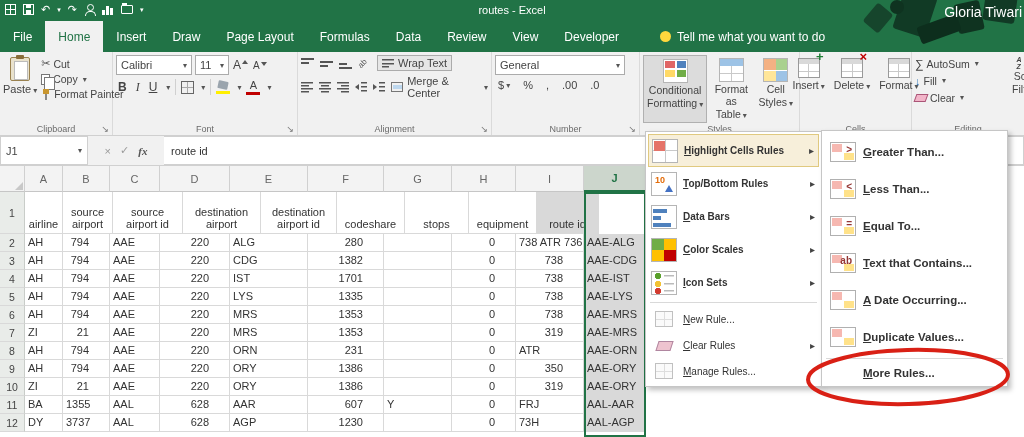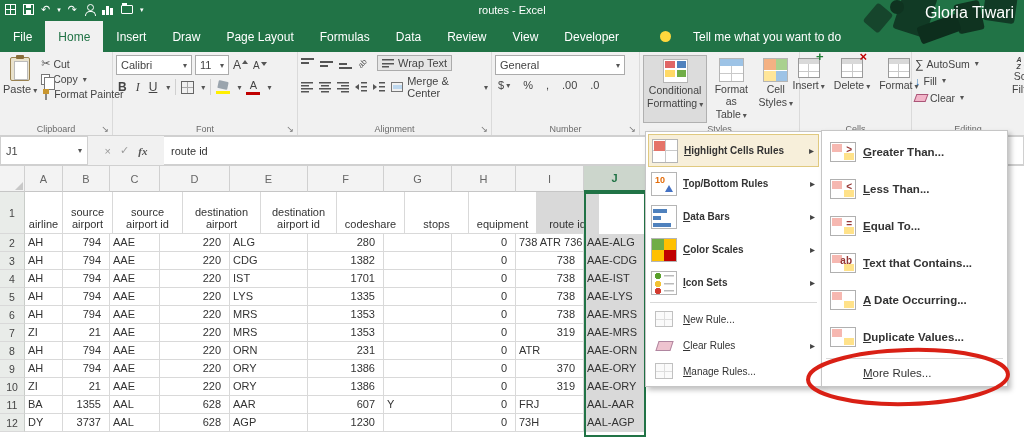--- a/index.html
+++ b/index.html
@@ -14,29 +14,29 @@
 .qsave::before{content:'';position:absolute;left:2px;top:0;width:5px;height:3px;background:#fff}
 .qsave::after{content:'';position:absolute;left:2px;bottom:0;width:5px;height:4px;background:#fff}
 .qper{width:11px;height:12px;position:relative}
 .qper::before{content:'';position:absolute;left:3px;top:0;width:5px;height:5px;border:1px solid #fff;border-radius:50%}
 .qper::after{content:'';position:absolute;left:1px;bottom:0;width:9px;height:4px;border:1px solid #fff;border-bottom:none;border-radius:5px 5px 0 0}
 .qchart{width:12px;height:11px;background:linear-gradient(#fff,#fff) 0 100%/3px 5px no-repeat,linear-gradient(#fff,#fff) 4px 100%/3px 9px no-repeat,linear-gradient(#fff,#fff) 8px 100%/3px 7px no-repeat}
 .qfold{width:12px;height:9px;border:1px solid #fff;border-radius:1px;position:relative}
 .qfold::before{content:'';position:absolute;left:0;top:-3px;width:5px;height:2px;background:#fff}
 .qcar{font-size:7px}
 #wtitle{position:absolute;left:0;right:0;top:4px;text-align:center;font-size:11px;color:#fff}
-#user{position:absolute;right:10px;top:4px;font-size:16px;color:#fff;z-index:6}
+#user{position:absolute;right:2px;top:4px;font-size:14px;color:#fff;z-index:6}
 #deco{position:absolute;right:0;top:0;width:215px;height:50px;z-index:4;pointer-events:none;overflow:hidden}
 .dsh{position:absolute;background:#113a25;border-radius:3px}
 
 #tabrow{position:absolute;left:0;top:21px;width:100%;height:31px;background:#217346;display:flex;z-index:2}
 #tabs{display:flex}
 .tab{color:#fff;font-size:12px;padding:9px 13px 0;white-space:nowrap}
 .tab.active{background:#f1f1f1;color:#217346}
-.tellme{display:flex;align-items:center;gap:22px;color:#fff;font-size:12px;margin-left:28px}
+.tellme{display:flex;align-items:center;gap:6px;color:#fff;font-size:12px;margin-left:28px}
 .bulb{width:11px;height:11px;border-radius:50%;background:#ffd83d;flex:none}
 
 #ribbon{position:absolute;left:0;top:52px;width:100%;height:84px;background:#f1f1f1;border-bottom:1px solid #d0d0d0;display:flex;z-index:1}
 .grp{position:relative;height:100%;border-right:1px solid #dadada;flex:none;padding:3px 3px 13px}
 .glabel{position:absolute;bottom:1px;left:0;right:0;text-align:center;font-size:9px;color:#6a6a6a}
 .launch{position:absolute;right:3px;bottom:1px;font-size:9px;color:#777;line-height:9px}
 .car{font-size:8px;color:#555;margin-left:2px}
 .gbody{display:flex;gap:4px}
 .paste{width:38px;text-align:center;font-size:11px}
 .pasteic{display: block;width:20px;height:24px;border:1px solid #9a8250;background:#e9e2cd;border-radius:2px;position:relative;margin:2px auto 2px}
@@ -122,21 +122,21 @@
 .cols span:nth-of-type(5){width:78px}.cols span:nth-of-type(6){width:76px}
 .cols span:nth-of-type(7){width:68px}.cols span:nth-of-type(8){width:64px}
 .cols span:nth-of-type(9){width:68px}.cols span:nth-of-type(10){width:62px}
 .rn{width:25px;flex:none;background:#e9ece9;border-right:1px solid #c9cdc9;border-bottom:1px solid #d9d9d9;display:flex;align-items:center;justify-content:center;font-size:10.5px;color:#444}
 .hrow{display:flex;height:42px}
 .hc{border-right:1px solid #d9d9d9;border-bottom:1px solid #d9d9d9;display:flex;align-items:flex-end;justify-content:center;text-align:center;line-height:12px;padding:2px 1px 3px;color:#333}
 .c0{width:38px}.c1{width:47px}.c2{width:50px}.c3{width:70px}.c4{width:78px}
 .c5{width:76px}.c6{width:68px}.c7{width:64px}.c8{width:68px}.c9{width:62px}
 .row{display:flex;height:18px}
 .cell{border-right:1px solid #d9d9d9;border-bottom:1px solid #d9d9d9;padding:0 3px;line-height:17px;white-space:nowrap;overflow:hidden;color:#333}
-.cell.num{text-align:right;padding-right:8px}
+.cell.num{text-align:right;padding-right:20px}
 .jsel{background:#d9d9d9}
 .selbox{position:absolute;left:584px;top:26px;width:62px;height:245px;border:2px solid #217346;pointer-events:none}
 
 #cfmenu{position:absolute;left:645px;top:131px;width:177px;background:#fff;border:1px solid #c6c6c6;box-shadow:3px 3px 5px rgba(0,0,0,.25);z-index:20;padding:2px}
 .mi{display:flex;align-items:center;gap:6px;padding:0 4px 0 3px;height:26px;position:relative}
 .mi.big{height:33px}
 .mi.hl{background:#f7efda;border:1px solid #e0c97f}
 .mi.sep{margin-top:7px}
 .mi.sep::before{content:'';position:absolute;top:-4px;left:2px;right:2px;border-top:1px solid #d9d9d9}
 .mlab{flex:1;font-size:10px;color:#333;display:block;white-space:nowrap}
@@ -154,21 +154,21 @@
 .icon-sets-icon{background:radial-gradient(circle 3px at 6px 4px,#5aa02c 97%,transparent),radial-gradient(circle 3px at 6px 12px,#f2c233 97%,transparent),radial-gradient(circle 3px at 6px 19px,#d23a2e 97%,transparent),linear-gradient(#bbb,#bbb) 12px 3px/10px 1.5px no-repeat,linear-gradient(#bbb,#bbb) 12px 11px/10px 1.5px no-repeat,linear-gradient(#bbb,#bbb) 12px 18px/10px 1.5px no-repeat,#fff}
 .new-rule-icon,.manage-rules-icon{width:18px;height:16px;margin:0 4px;border-color:#c0c0c0;background:linear-gradient(#ddd,#ddd) 0 7px/100% 1px no-repeat,linear-gradient(#ddd,#ddd) 8px 0/1px 100% no-repeat,#fafafa}
 .clear-rules-icon{width:18px;height:16px;margin:0 4px;border:none;background:none}
 .clear-rules-icon::before{content:'';position:absolute;left:2px;top:4px;width:13px;height:8px;background:#eec3cf;border:1px solid #b086a0;transform:skewX(-18deg)}
 #cfsub{position:absolute;left:821px;top:130px;width:187px;background:#fff;border:1px solid #c6c6c6;box-shadow:3px 3px 5px rgba(0,0,0,.25);z-index:21;padding:2px}
 .smi{display:flex;align-items:center;gap:7px;height:37px;padding:0 6px;position:relative}
 .smi.more{height:22px}
 .smi.sep{margin-top:7px}
 .smi.sep::before{content:'';position:absolute;top:-4px;left:2px;right:2px;border-top:1px solid #d9d9d9}
 .smlab{font-size:11.5px;font-weight:bold;color:#333;display:block;white-space:nowrap}
-.smi.more .smlab{font-weight:normal}
+.smi.more .smlab{font-weight:bold}
 .smlab::first-letter{text-decoration:underline}
 .smicon{width:26px;height:20px;border:1px solid #b0b0b0;background:#fff;position:relative;flex:none}
 .smicon::before{content:'';position:absolute;left:1px;top:1px;width:10px;height:8px;background:#f6b8b1}
 .smicon::after{content:'';position:absolute;right:1px;bottom:1px;width:10px;height:7px;background:#ffe28a}
 .smglyph{position:absolute;right:3px;top:1px;font-size:10px;font-weight:bold;color:#943634}
 .smi.more .smicon{visibility:hidden}
 
 #ann{position:absolute;left:0;top:0;z-index:50;pointer-events:none}
 </style>
 </head>
@@ -565,21 +565,21 @@
         <div class="row">
           <span class="rn">9</span>
           <span class="cell c0">AH</span>
           <span class="cell c1 num">794</span>
           <span class="cell c2">AAE</span>
           <span class="cell c3 num">220</span>
           <span class="cell c4">ORY</span>
           <span class="cell c5 num">1386</span>
           <span class="cell c6"></span>
           <span class="cell c7 num">0</span>
-          <span class="cell c8 num">370</span>
+          <span class="cell c8 num">350</span>
           <span class="cell c9 jsel">AAE-ORY</span>
         </div>
 
         <div class="row">
           <span class="rn">10</span>
           <span class="cell c0">ZI</span>
           <span class="cell c1 num">21</span>
           <span class="cell c2">AAE</span>
           <span class="cell c3 num">220</span>
           <span class="cell c4">ORY</span>

